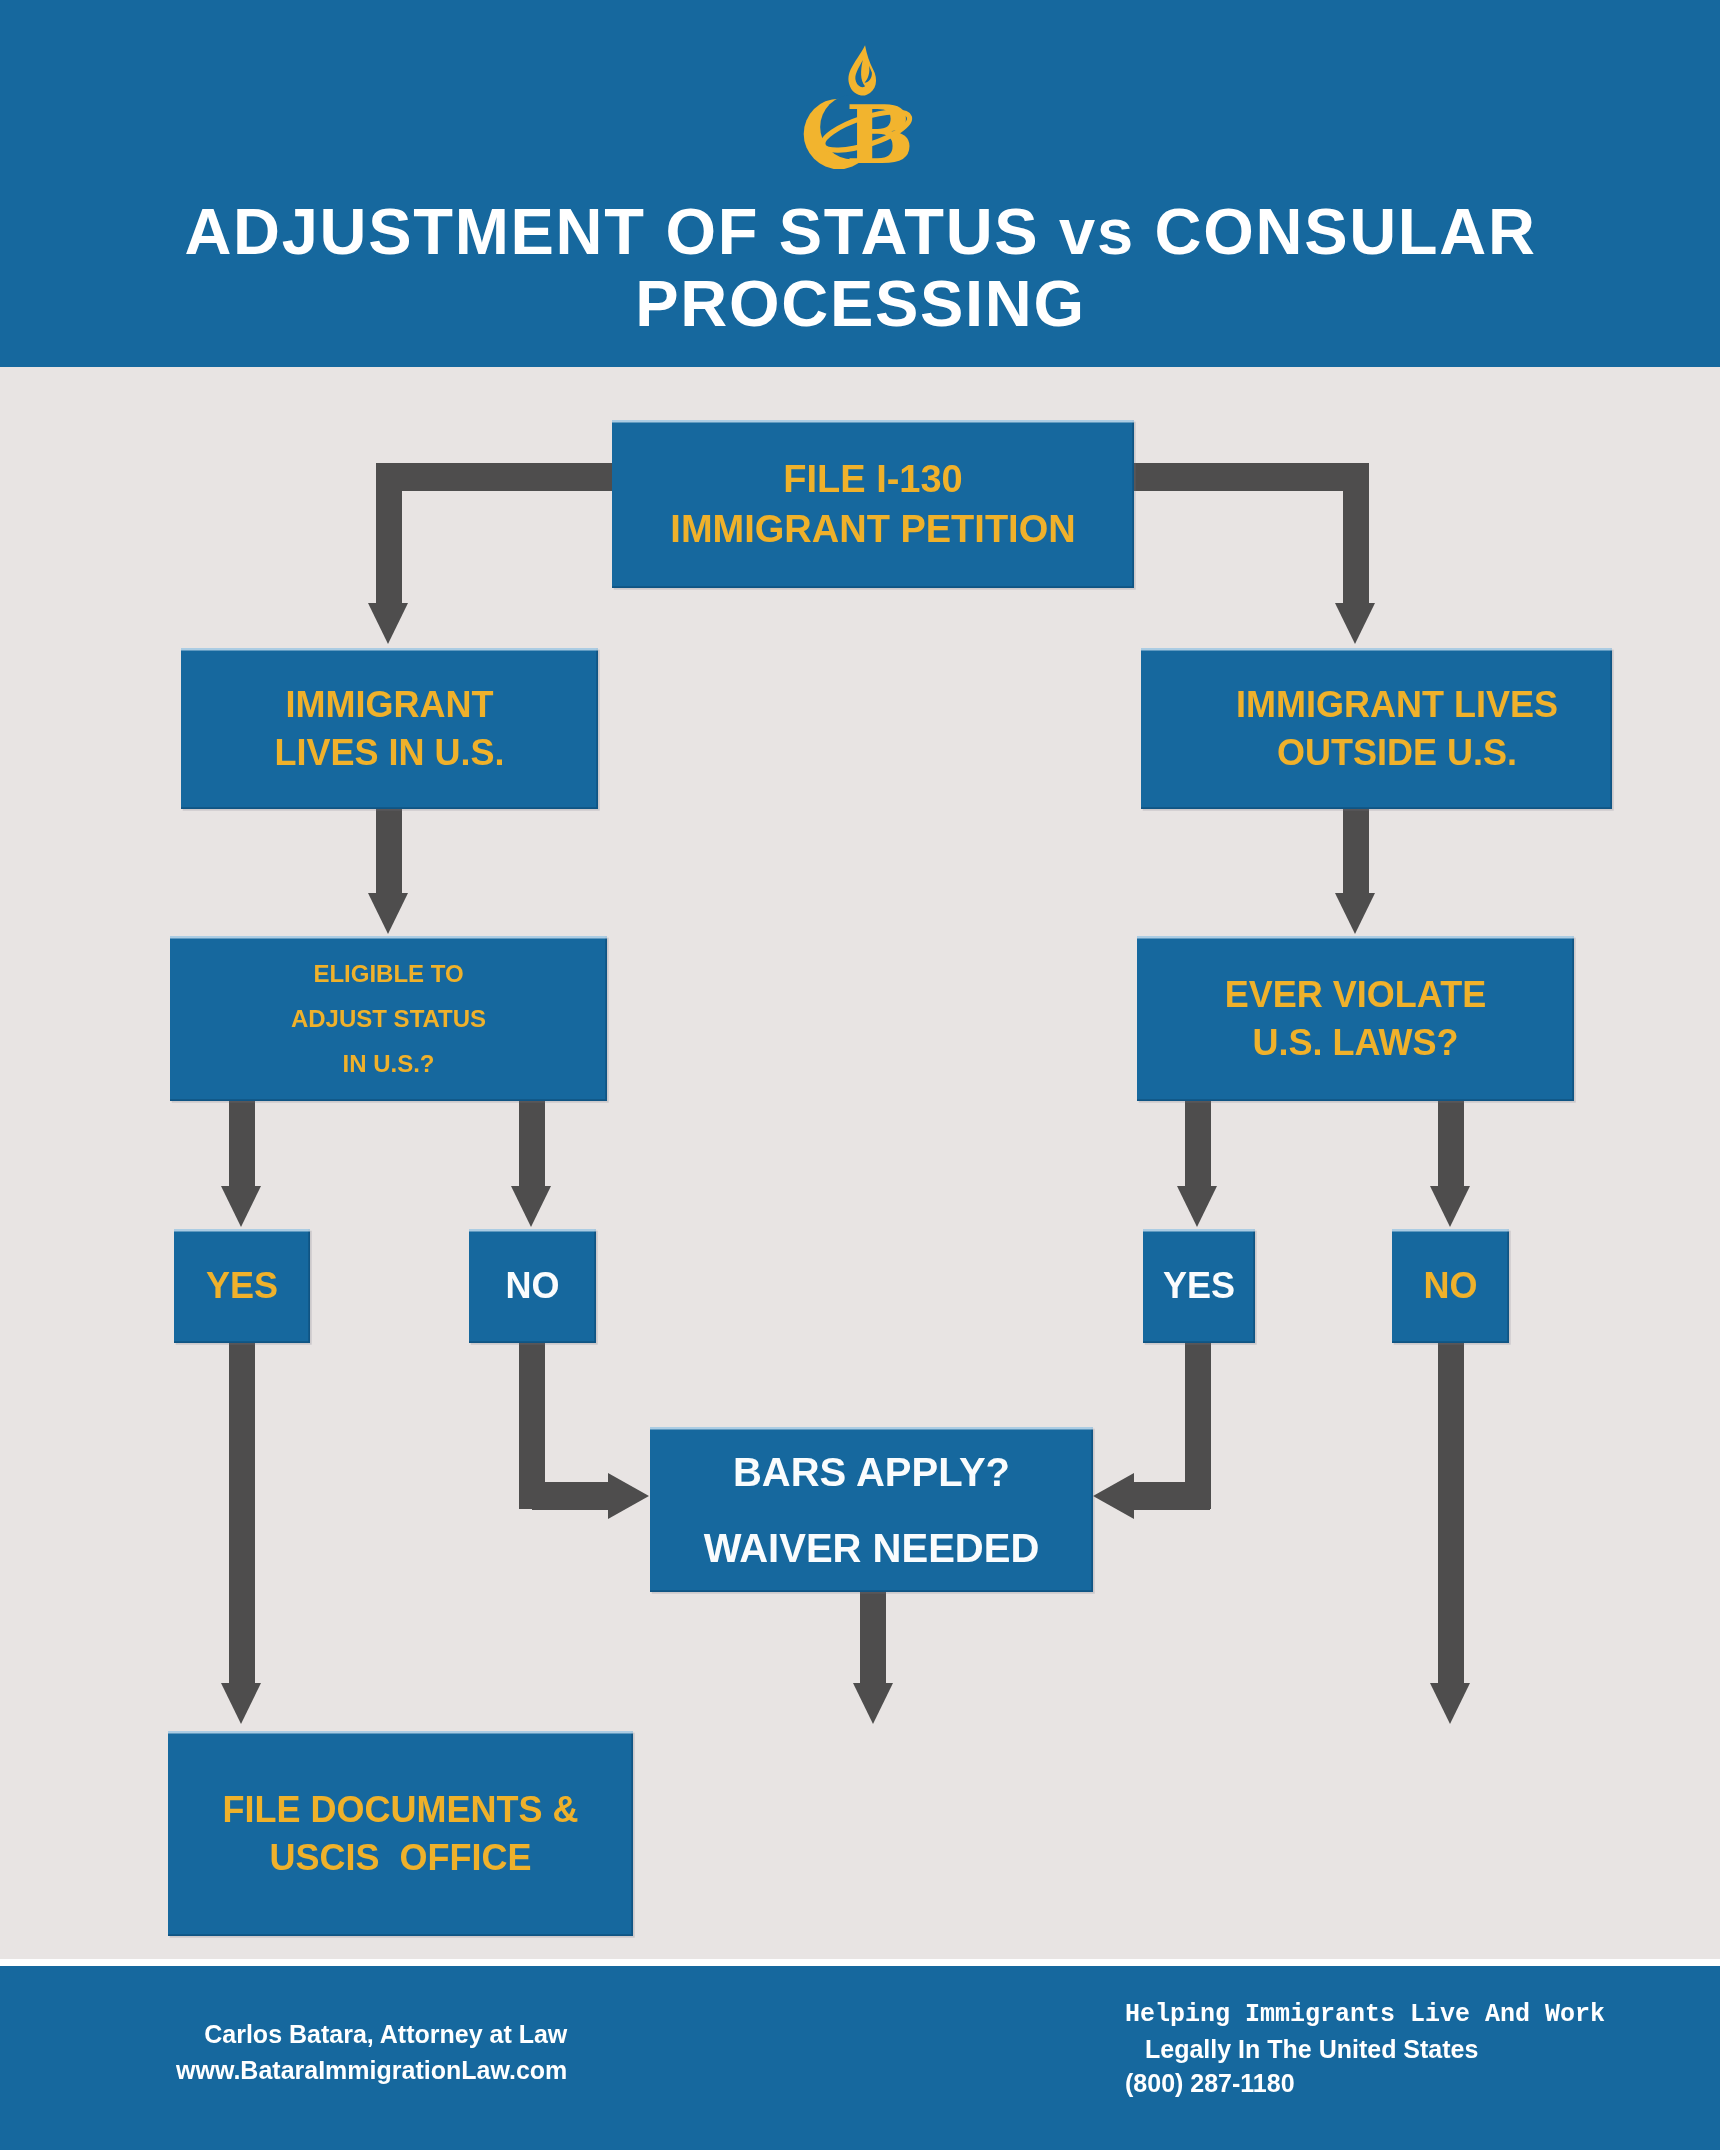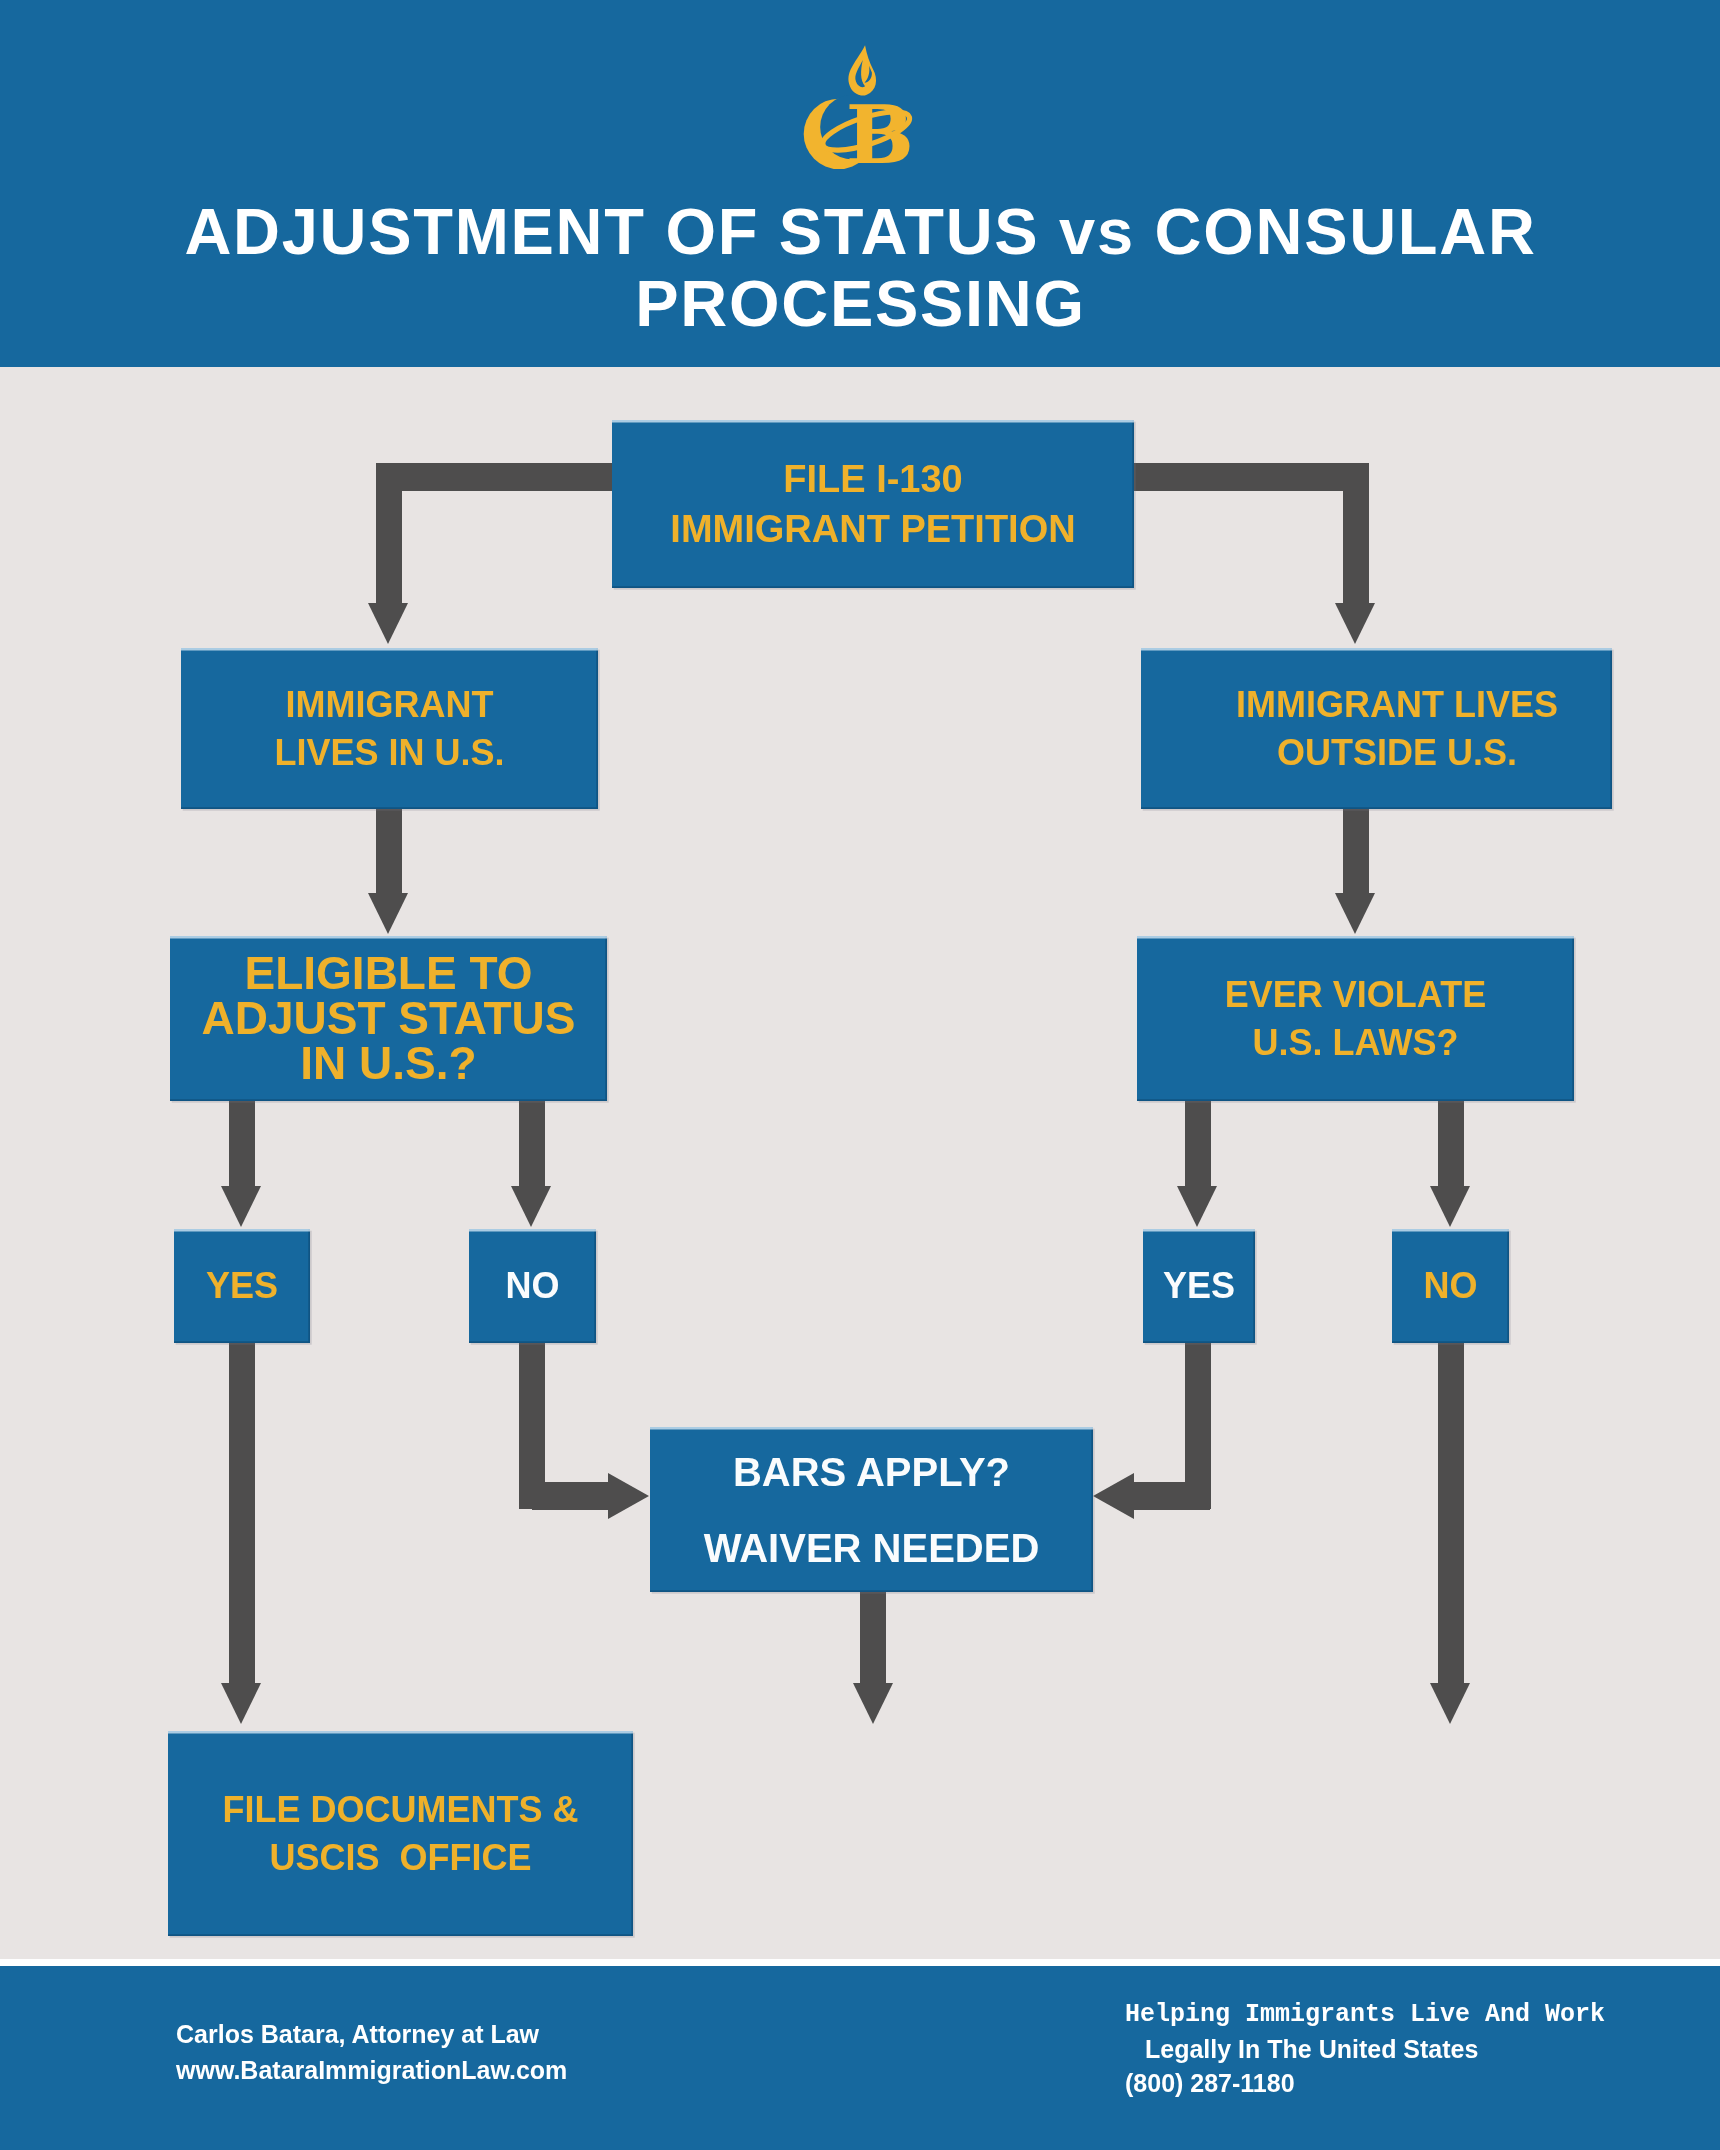--- a/index.html
+++ b/index.html
@@ -137,21 +137,21 @@
   <div class="fbox fs42" style="left:181px;top:648px;width:417px;height:161px;">
     <span class="ln">IMMIGRANT</span>
     <span class="ln">LIVES IN U.S.</span>
   </div>
 
   <div class="fbox fs42" style="left:1141px;top:648px;width:430px;height:161px;padding-left:41px;">
     <span class="ln">IMMIGRANT LIVES</span>
     <span class="ln">OUTSIDE U.S.</span>
   </div>
 
-  <div class="fbox fs42" style="left:170px;top:936px;width:437px;height:165px;font-size:46px;line-height:45px;">
+  <div class="fbox fs42" style="left:170px;top:936px;width:437px;height:165px;font-size:24px;line-height:45px;">
     <span class="ln">ELIGIBLE TO</span>
     <span class="ln">ADJUST STATUS</span>
     <span class="ln">IN U.S.?</span>
   </div>
 
   <div class="fbox fs42" style="left:1137px;top:936px;width:437px;height:165px;">
     <span class="ln">EVER VIOLATE</span>
     <span class="ln">U.S. LAWS?</span>
   </div>
 
@@ -178,21 +178,21 @@
 
   <div class="fbox fs42" style="left:168px;top:1731px;width:465px;height:205px;">
     <span class="ln">FILE DOCUMENTS &amp;</span>
     <span class="ln">USCIS  OFFICE</span>
   </div>
 
 
   <div id="footer-sep"></div>
   <div id="footer-band" class="band"></div>
 
-  <div class="foot" style="left:176px;top:2016px;">
+  <div class="foot" style="left:176px;top:2016px;text-align:right;">
     <span class="ln" style="display:block;">Carlos Batara, Attorney at Law</span>
     <span class="ln" style="display:block;">www.BataraImmigrationLaw.com</span>
   </div>
 
   <div class="foot" style="left:1125px;top:1998px;line-height:34px;">
     <span class="ln" style="display:block;font-family:Liberation Mono, monospace;">Helping Immigrants Live And Work</span>
     <span class="ln" style="display:block;margin-left:20px;">Legally In The United States</span>
     <span class="ln" style="display:block;">(800) 287-1180</span>
   </div>
 

